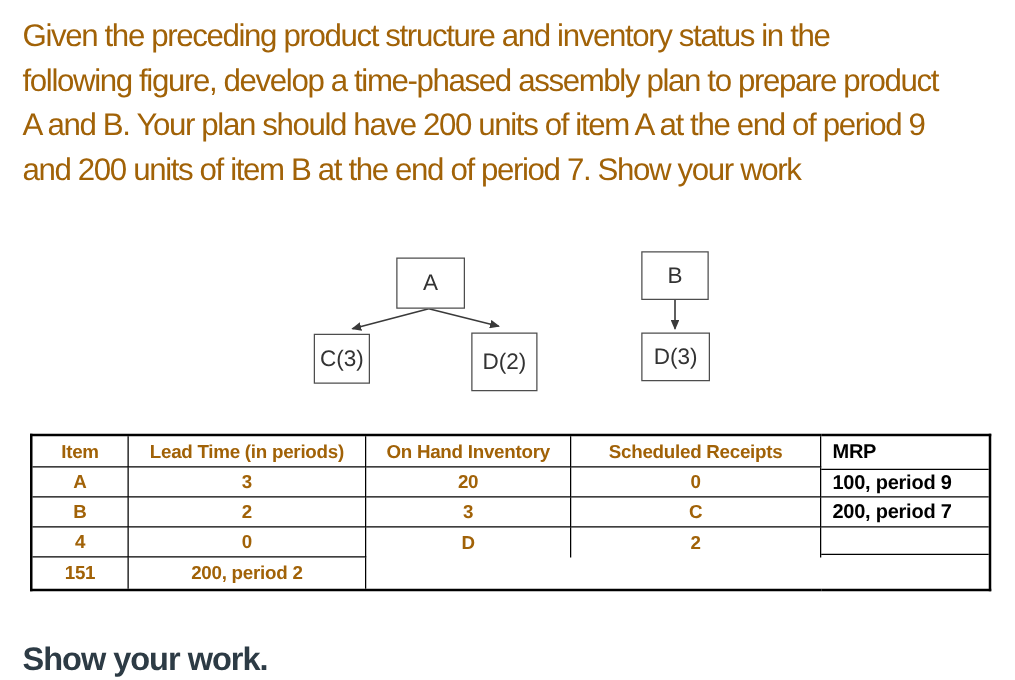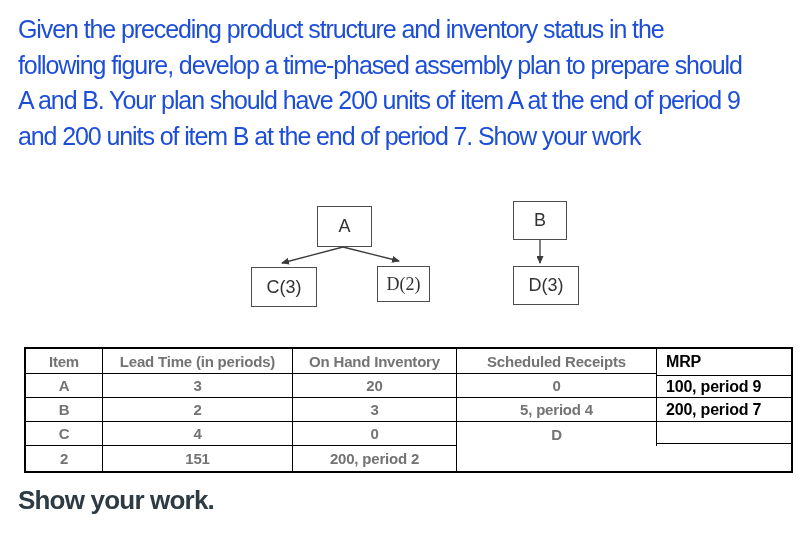--- a/index.html
+++ b/index.html
@@ -3,49 +3,49 @@
 <meta charset="utf-8">
 <style>
   * { margin:0; padding:0; box-sizing:border-box; }
   html,body { width:812px; height:544px; background:#ffffff; overflow:hidden; }
   body { font-family:"Liberation Sans", sans-serif; position:relative; }
 
   
   .question {
     position:absolute; left:18px; top:12px;
     font-size:25px; line-height:35.5px; letter-spacing:-1.1px;
-    color:#1d4ed8;
+    color:#a16207;
   }
   .qline { white-space:nowrap; }
   .q-bold { font-weight:normal; }
 
   
   .diagram { position:absolute; left:240px; top:195px; width:370px; height:125px; }
   .arrows { position:absolute; left:0; top:0; }
   .node {
     position:absolute; background:#ffffff;
     border:1.5px solid #4d4d4d;
     display:flex; align-items:center; justify-content:center;
     font-size:18px; color:#333333; letter-spacing:0;
   }
   .node-a  { left:77px;  top:11px; width:55px; height:41px; }
   .node-b  { left:273px; top:6px;  width:54px; height:39px; }
-  .node-c  { left:11px;  top:72px; width:66px; height:40px; }
-  .node-d2 { left:137px; top:71px; width:53px; height:36px;font-family:Liberation Serif, serif; }
-  .node-d3 { left:273px; top:71px; width:66px; height:39px; }
+  .node-c  { left:11px;  top:72px; width:45px; height:40px; }
+  .node-d2 { left:137px; top:71px; width:53px; height:47px; }
+  .node-d3 { left:273px; top:71px; width:55px; height:39px; }
 
   
   .table-wrap { position:absolute; left:24px; top:347px; display:flex; }
   .main-table {
     display:grid;
     grid-template-columns:77px 190px 164px 200px;
     grid-template-rows:25px 24px 24px 24px 25px;
     border:2px solid #000; border-right:none;
     width:633px; height:126px;
-    font-size:15px; font-weight:600; color:#737373; letter-spacing:-0.2px;
+    font-size:15px; font-weight:600; color:#a16207; letter-spacing:-0.2px;
   }
   .cell {
     border-right:1.5px solid #000; border-bottom:1.5px solid #000;
     display:flex; align-items:center; justify-content:center;
     white-space:nowrap; overflow:hidden;
   }
   .cell.last-row { border-bottom:none; }
   .mrp-col {
     width:136px; height:126px;
     border:2px solid #000; border-left:none;
@@ -58,33 +58,33 @@
     white-space:nowrap; overflow:hidden;
   }
   .mrp-h  { height:27px; }
   .mrp-r0 { height:22px; }
   .mrp-r1 { height:24px; }
   .mrp-r2 { height:22px; }
   .mrp-r3 { flex:1; border-bottom:none; }
 
   
   .footer {
-    position:absolute; left:18px; top:485px;
+    position:absolute; left:18px; top:512px;
     font-size:26px; font-weight:bold; letter-spacing:-0.8px;
     color:#2d3b45; white-space:nowrap;
   }
 </style>
 </head>
 <body>
 
 <div class="page">
 
   <div class="question">
     <div class="qline">Given the preceding product structure and inventory status in the</div>
-    <div class="qline">following figure, develop a time-phased assembly plan to prepare should</div>
+    <div class="qline">following figure, develop a time-phased assembly plan to prepare product</div>
     <div class="qline">A and B. Your plan should have 200 units of item A at the end of period 9</div>
     <div class="qline"><span>and 200 units of item B at the end of period 7. </span><span class="q-bold">Show your work</span></div>
   </div>
 
   <div class="diagram">
     <svg class="arrows" width="370" height="125" viewBox="0 0 370 125">
       <defs>
         <marker id="ah" markerWidth="9" markerHeight="7" refX="7" refY="3.5" orient="auto" markerUnits="userSpaceOnUse">
           <path d="M0,0 L8,3.5 L0,7 z" fill="#3a3a3a"></path>
         </marker>
@@ -108,21 +108,20 @@
       <div class="cell">Scheduled Receipts</div>
 
       <div class="cell">A</div>
       <div class="cell">3</div>
       <div class="cell">20</div>
       <div class="cell">0</div>
 
       <div class="cell">B</div>
       <div class="cell">2</div>
       <div class="cell">3</div>
-      <div class="cell">5, period 4</div>
 
       <div class="cell">C</div>
       <div class="cell">4</div>
       <div class="cell">0</div>
 
       <div class="cell last-row">D</div>
       <div class="cell last-row">2</div>
       <div class="cell last-row">151</div>
       <div class="cell last-row">200, period 2</div>
     </div>

